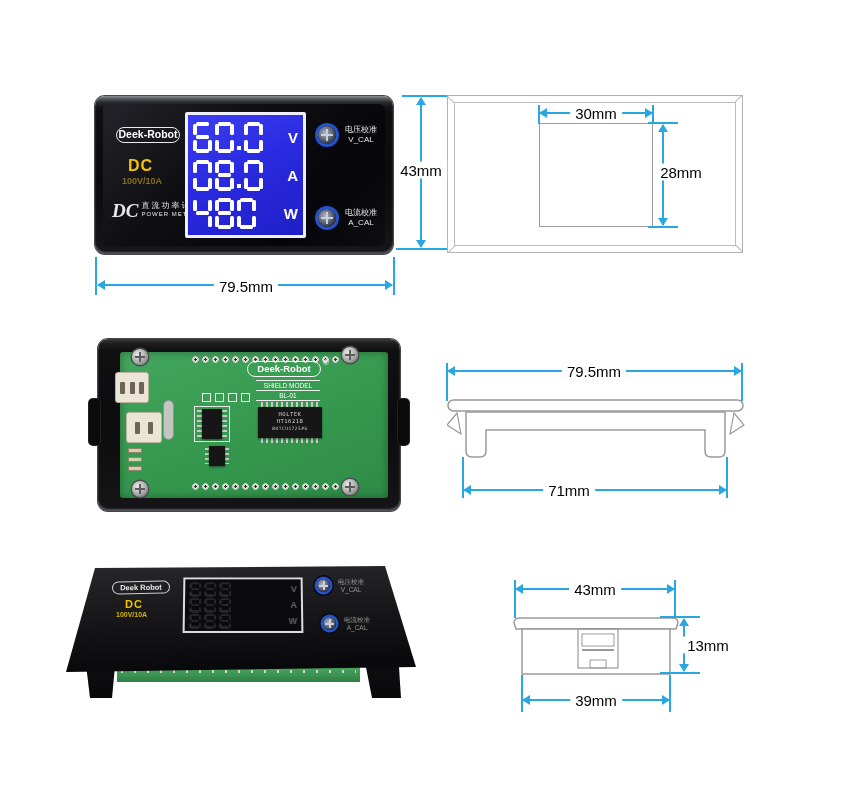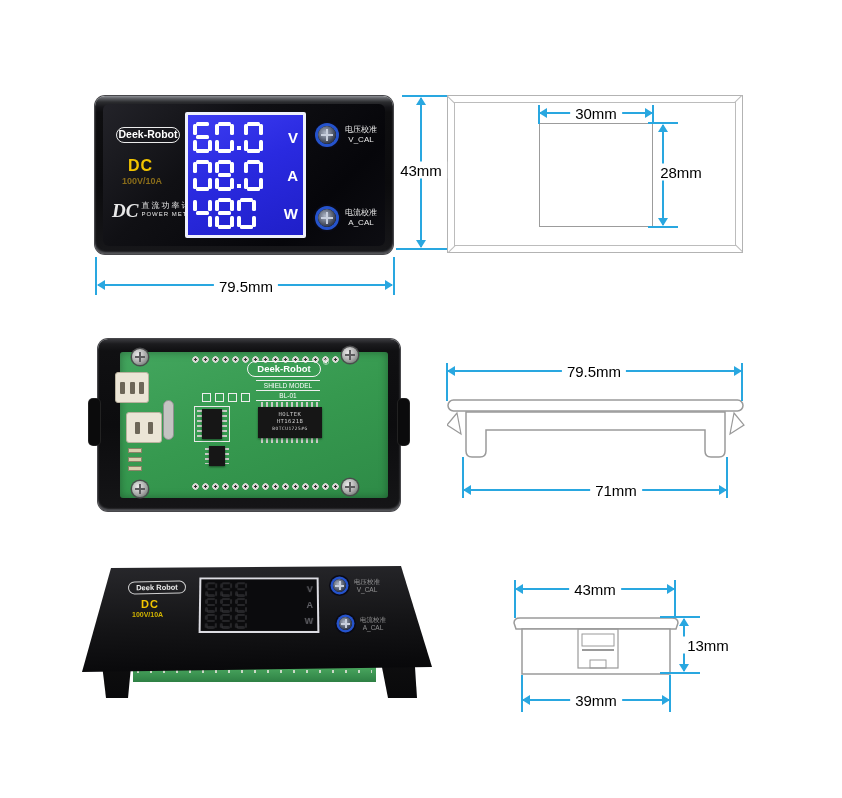--- a/index.html
+++ b/index.html
@@ -299,23 +299,23 @@
     <path d="M734,413 L744,425 L730,434 Z" fill="#fff" stroke="#9a9a9a" stroke-width="1.2"></path>
     <path d="M466,412 L466,451 Q466,457 472,457 L480,457 Q486,457 486,451 L486,430 L705,430 L705,451 Q705,457 711,457 L719,457 Q725,457 725,451 L725,412 Z" fill="#fff" stroke="#9a9a9a" stroke-width="1.5"></path>
   </svg>
   <div class="tick-v" style="left:446px;top:363px;height:38px;"></div>
   <div class="tick-v" style="left:741px;top:363px;height:38px;"></div>
   <div class="dline-h" style="left:448px;top:370px;width:293px;"></div>
   <div class="dim-label" style="left:594px;top:371px;">79.5mm</div>
   <div class="tick-v" style="left:462px;top:457px;height:41px;"></div>
   <div class="tick-v" style="left:726px;top:457px;height:41px;"></div>
   <div class="dline-h" style="left:464px;top:489px;width:262px;"></div>
-  <div class="dim-label" style="left:616px;top:490px;text-align:right;">71mm</div>
-
-  <div style="position:absolute;left:76px;top:555px;width:360px;height:180px;">
+  <div class="dim-label" style="left:569px;top:490px;text-align:right;">71mm</div>
+
+  <div style="position:absolute;left:60px;top:555px;width:360px;height:180px;">
     <div class="pcb-strip" style="left:57px;top:112px;width:243px;height:15px;">
         <i></i>
       </div>
     <div class="persp-leg" style="clip-path:polygon(25px 101px,56px 101px,52px 143px,30px 143px);"></div>
     <div class="persp-leg" style="clip-path:polygon(303px 97px,338px 97px,341px 143px,312px 143px);"></div>
     <div class="persp-face"></div>
     <div class="oval-brand persp-text" style="left:52px;top:26px;width:58px;height:13px;line-height:11px;font-size:7.5px;border-color:#cfcfcf;color:#ececec;transform:rotate(-1deg);">Deek Robot</div>
     <div class="persp-text" style="left:65px;top:43px;font-size:11px;font-weight:bold;color:#f2c500;letter-spacing:1px;">DC</div>
     <div class="persp-text" style="left:56px;top:56px;font-size:7px;font-weight:bold;color:#d2b400;">100V/10A</div>
     <div class="series-brand persp-text" style="left:32px;top:64px;transform:rotate(-2deg);">

